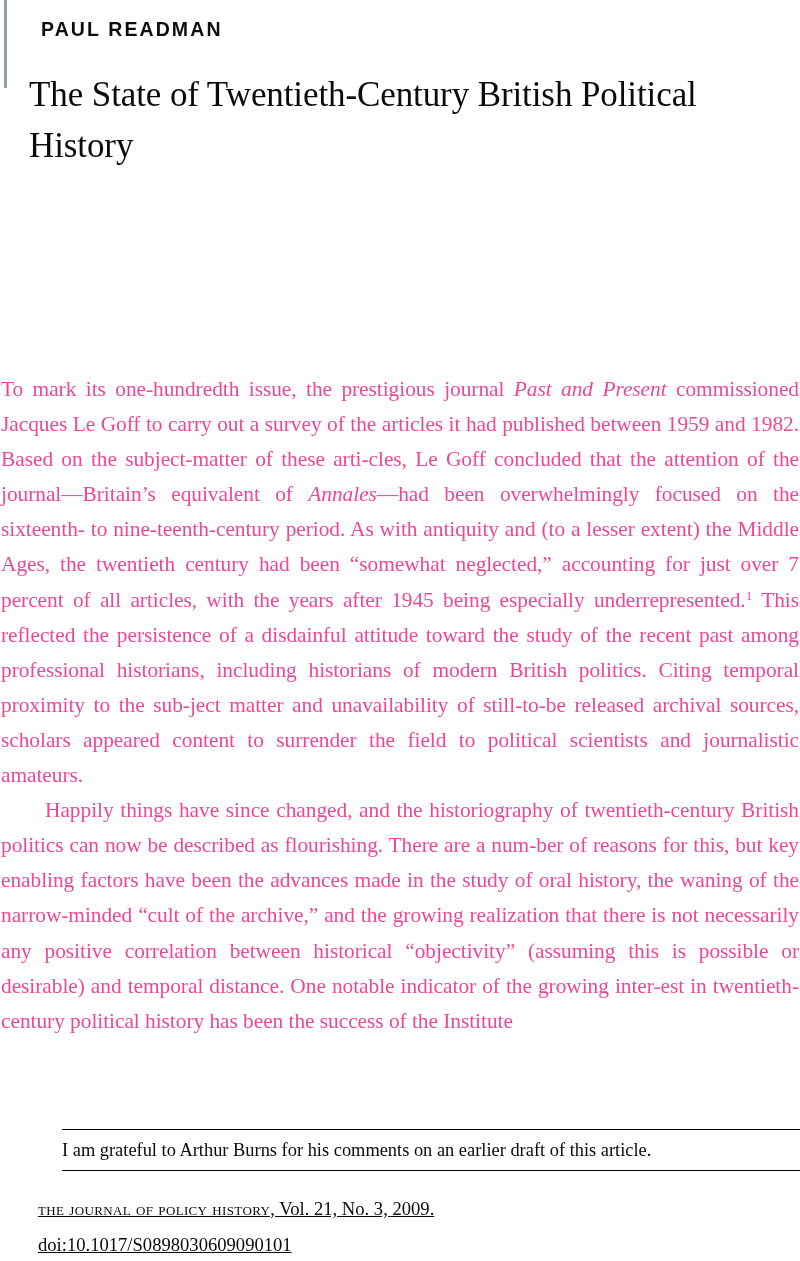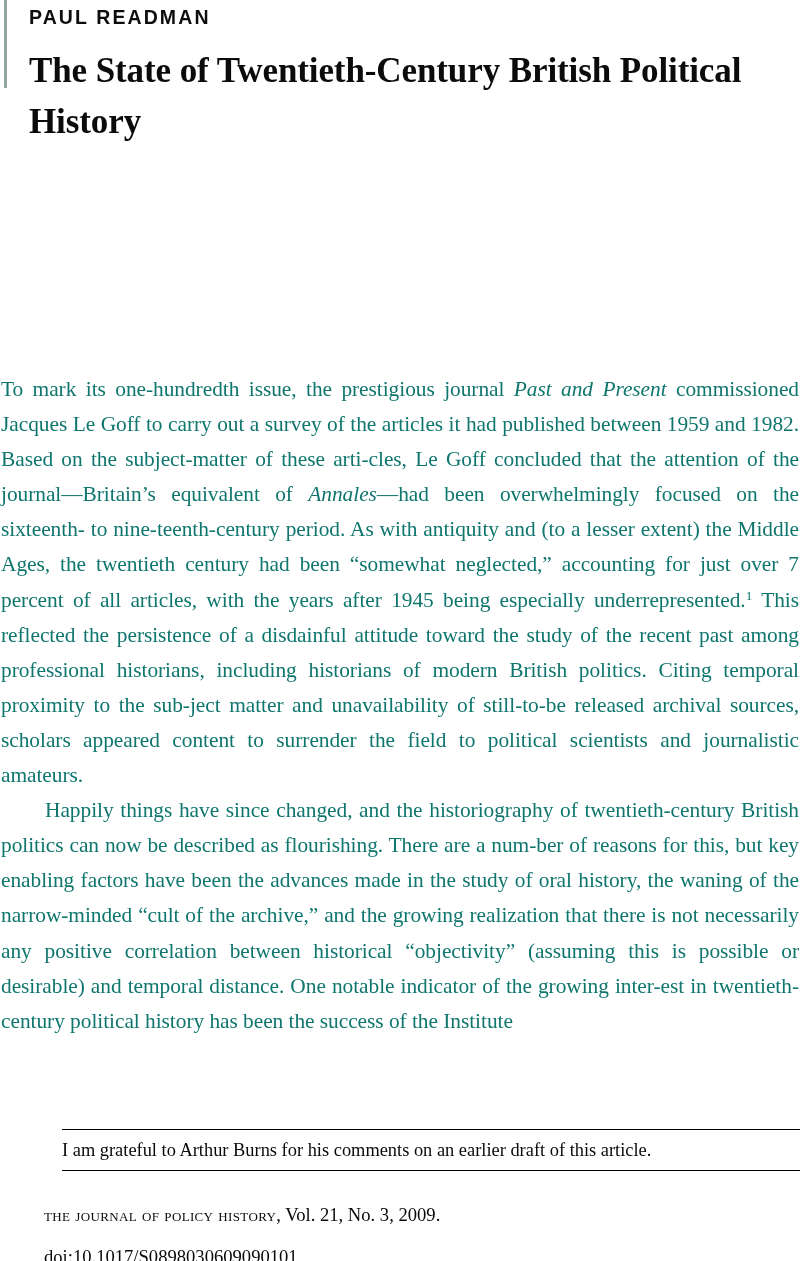--- a/index.html
+++ b/index.html
@@ -40,27 +40,27 @@
     left: 29px;
     top: 0px;
     width: 740px;
   }
   #author-name {
     font-family: "Liberation Sans", "DejaVu Sans", sans-serif;
     font-weight: 700;
     font-size: 19.5px;
     letter-spacing: 2.1px;
     line-height: 1;
-    margin: 0;
+    margin: 12px;
     padding-top: 8px;
     color: #0d0d0d;
   }
   #article-title {
     font-family: "Liberation Serif", "DejaVu Serif", serif;
-    font-weight: 700;
+    font-weight: 400;
     font-size: 35px;
     line-height: 51px;
     margin: 0;
     padding-top: 17px;
     color: #0b0b0b;
     letter-spacing: -0.1px;
   }
 
   
   #body-text {
@@ -69,21 +69,21 @@
     top: 372px;
     width: 798px;
   }
   .para {
     margin: 0;
     font-size: 21.4px;
     line-height: 35.1px;
     text-align: justify;
     text-justify: inter-word;
     hyphens: manual;
-    color: #0f766e;
+    color: #ec4899;
     letter-spacing: -0.05px;
   }
   .para.indent {
     text-indent: 44px;
     font-family: Liberation Serif, serif;
   }
   .para i {
     font-style: italic;
   }
   sup.fn {
@@ -116,21 +116,21 @@
   
   #imprint {
     position: absolute;
     left: 28px;
     top: 1186px;
     width: 770px;
     font-size: 18.6px;
     line-height: 25.6px;
     color: #0a0a0a;
   }
-  #imprint .line { margin: 16px; white-space: nowrap; }
+  #imprint .line { margin: 10px; white-space: nowrap; text-decoration: underline; }
   #journal-name {
     font-variant: small-caps;
     text-transform: lowercase;
     letter-spacing: 0.35px;
   }
 </style>
 </head>
 <body>
 
 <div id="page">

